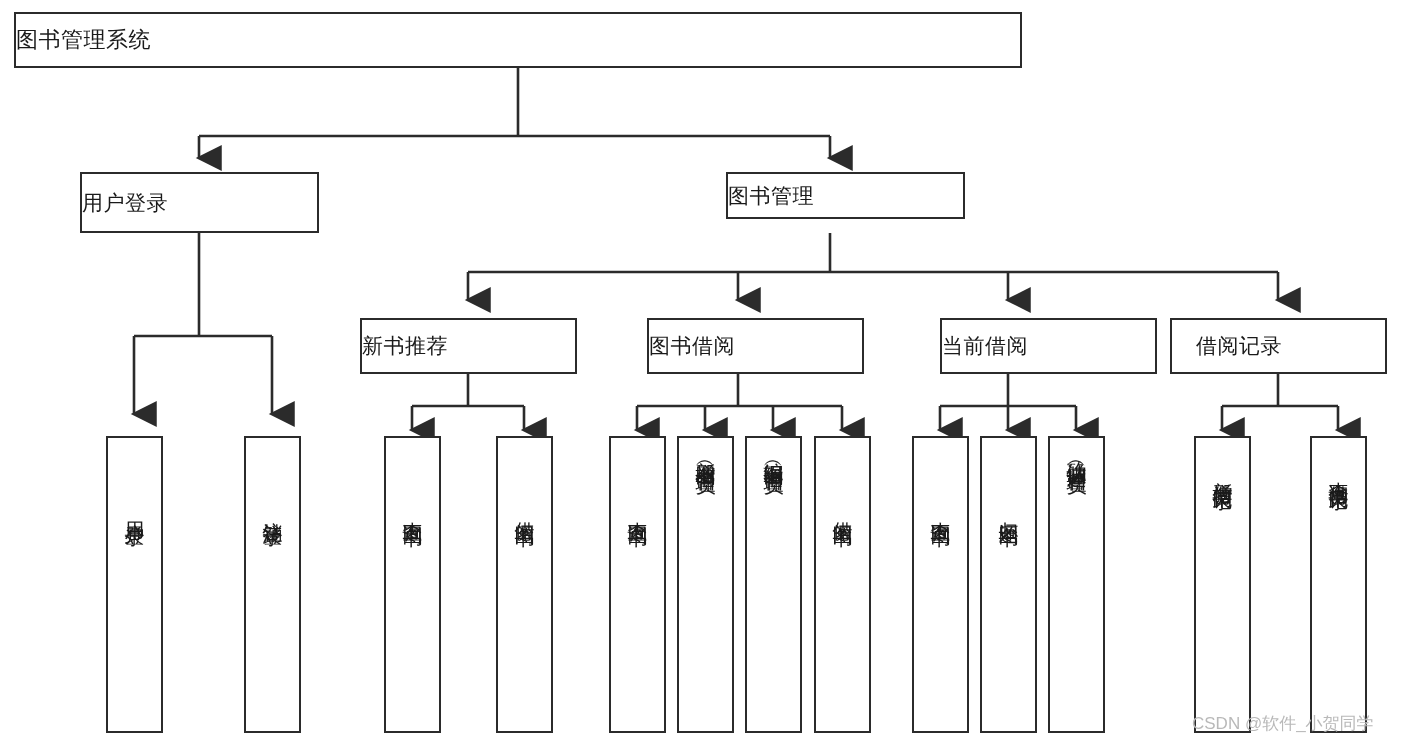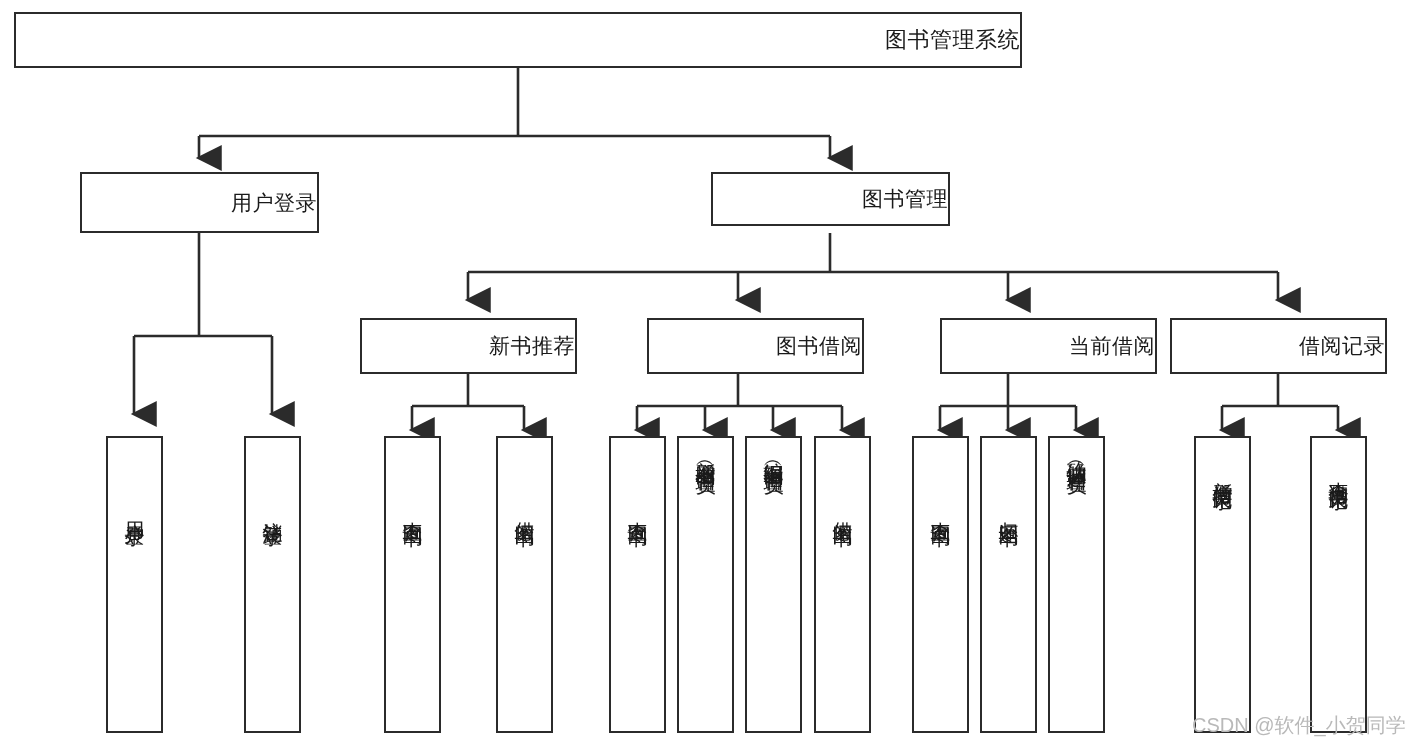--- a/index.html
+++ b/index.html
@@ -26,21 +26,21 @@
     height: 747px;
     pointer-events: none;
   }
   .node {
     position: absolute;
     box-sizing: border-box;
     background: #ffffff;
     border: 2px solid #2b2b2b;
     display: flex;
     align-items: center;
-    justify-content: flex-end;
+    justify-content: flex-start;
     color: #1a1a1a;
     z-index: 2;
   }
   .node .label {
     display: block;
     text-align: center;
     line-height: 1.02;
     letter-spacing: 0.5px;
   }
   
@@ -61,21 +61,21 @@
     text-orientation: upright;
     font-size: 20px;
     line-height: 1.06;
     letter-spacing: 2px;
     white-space: nowrap;
   }
   .watermark {
     position: absolute;
     left: 1192px;
     top: 712px;
-    font-size: 20px;
+    font-size: 17px;
     color: #b9b9b9;
     white-space: nowrap;
     z-index: 5;
     font-family: "Liberation Sans", "DejaVu Sans", sans-serif;
     text-align: center;
   }
 </style>
 </head>
 <body>
 
@@ -131,34 +131,34 @@
     </g>
   </svg>
 
   <div class="node horiz root" style="left:14px; top:12px; width:1008px; height:56px;">
     <span class="label">图书管理系统</span>
   </div>
 
   <div class="node horiz" style="left:80px; top:172px; width:239px; height:61px;">
     <span class="label">用户登录</span>
   </div>
-  <div class="node horiz" style="left:711px; top:172px; width:239px; height:54px;">
+  <div class="node horiz" style="left:726px; top:172px; width:239px; height:47px;">
     <span class="label">图书管理</span>
   </div>
 
   <div class="node horiz" style="left:360px; top:318px; width:217px; height:56px;">
     <span class="label">新书推荐</span>
   </div>
   <div class="node horiz" style="left:630px; top:318px; width:217px; height:56px;margin-left:17px;">
     <span class="label">图书借阅</span>
   </div>
   <div class="node horiz" style="left:940px; top:318px; width:217px; height:56px;">
     <span class="label">当前借阅</span>
   </div>
-  <div class="node horiz" style="left:1170px; top:318px; width:217px; height:56px;">
+  <div class="node horiz" style="left:1170px; top:318px; width:217px; height:56px;padding-left:24px;">
     <span class="label">借阅记录</span>
   </div>
 
   <div class="node vert" style="left:106px; top:436px; width:57px; height:297px; padding-top:68px;">
     <span class="label">用户登录</span>
   </div>
   <div class="node vert" style="left:244px; top:436px; width:57px; height:297px; padding-top:68px;">
     <span class="label">注销登录</span>
   </div>
 

